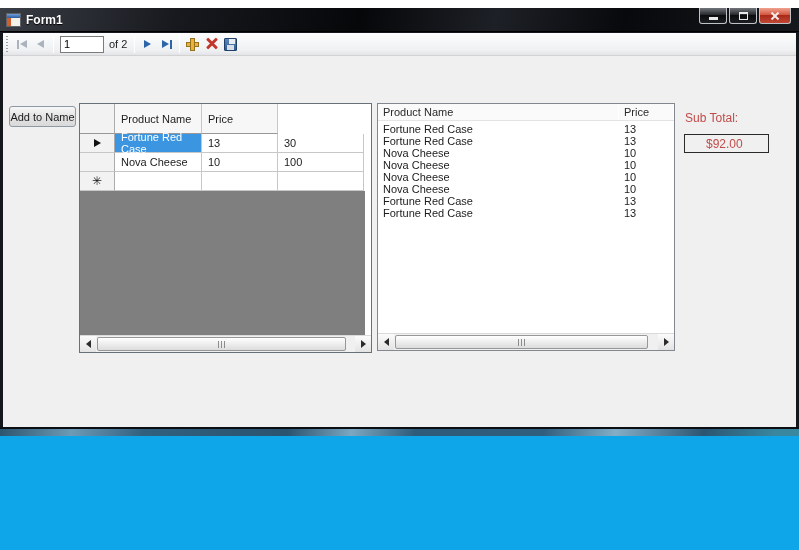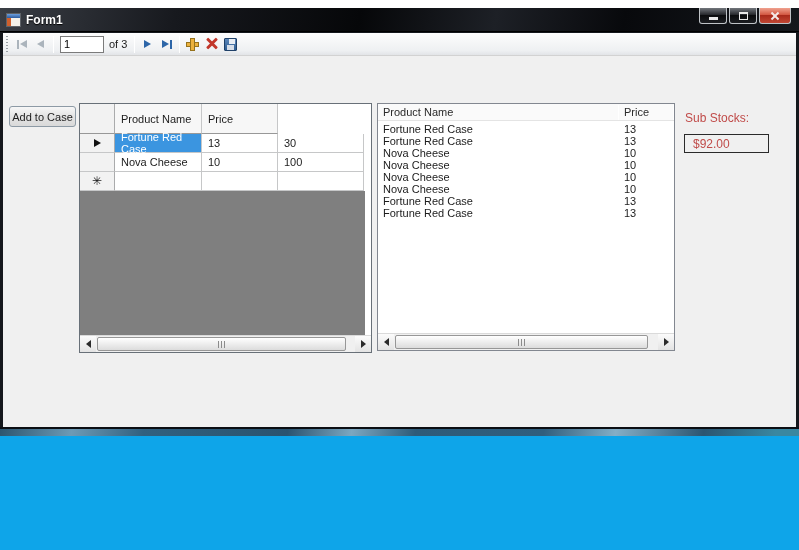--- a/index.html
+++ b/index.html
@@ -113,21 +113,21 @@
   .lv-h.h2 { left:241px; width:55px; }
   .lv-colsep { position:absolute; top:1px; height:15px; width:1px; background:#dcdcdc; border-right:1px solid #fff; }
   .lv-rows { position:absolute; left:0; top:19px; width:100%; }
   .lv-row { position:relative; height:12px; line-height:12px; font-size:11px; color:#1c1c1c; }
   .lv-name { position:absolute; left:5px; white-space:nowrap; }
   .lv-price { position:absolute; left:246px; }
 
   
   .subtotal-label { position:absolute; left:682px; top:55px; font-size:12px; color:#c04b49; }
   .subtotal-box { position:absolute; left:681px; top:78px; width:85px; height:19px;
-    border:1px solid #2a2a2a; font-size:12px; color:#c04b49; display:flex; align-items:center; padding-left:8px; }
+    border:1px solid #2a2a2a; font-size:12px; color:#c04b49; display:flex; align-items:center; padding-left:21px; }
 </style>
 </head>
 <body>
 
 <div class="page">
   <div class="window">
 
     <div class="titlebar">
       <span class="form-icon"></span>
       <span class="title-text">Form1</span>
@@ -148,21 +148,21 @@
       <div class="grip"></div>
       <button class="tbtn dis">
         <i class="vbar"></i>
           <i class="tri-l"></i>
       </button>
       <button class="tbtn dis">
         <i class="tri-l"></i>
       </button>
       <div class="tsep"></div>
       <input class="pos-input" value="1" style="">
-      <span class="of-label">of 3</span>
+      <span class="of-label">of 2</span>
       <div class="tsep"></div>
       <button class="tbtn">
         <i class="tri-r"></i>
       </button>
       <button class="tbtn">
         <i class="tri-r"></i>
           <i class="vbar"></i>
       </button>
       <div class="tsep"></div>
       <button class="tbtn">
@@ -171,21 +171,21 @@
       <button class="tbtn">
         <i class="xmark"></i>
       </button>
       <button class="tbtn">
         <i class="floppy"></i>
       </button>
     </div>
 
     <div class="client">
 
-      <button class="add-btn">Add to Case</button>
+      <button class="add-btn">Add to Name</button>
 
       <div class="grid">
         <div class="g-fill"></div>
 
         <div class="g-row hrow">
           <div class="g-rowhdr"></div>
           <div class="g-cell g-hc cw1">Product Name</div>
           <div class="g-cell g-hc cw2">Price</div>
         </div>
 
@@ -278,21 +278,21 @@
             <div class="sb-thumb">
                 <i class="sb-grip"></i>
               </div>
           </div>
           <div class="sb-btn">
               <i class="sb-tri-r"></i>
             </div>
         </div>
       </div>
 
-      <div class="subtotal-label">Sub Stocks:</div>
+      <div class="subtotal-label">Sub Total:</div>
       <div class="subtotal-box">
         <span>$92.00</span>
       </div>
 
     </div>
 
     <div class="bottom-band"></div>
   </div>
 </div>
 

